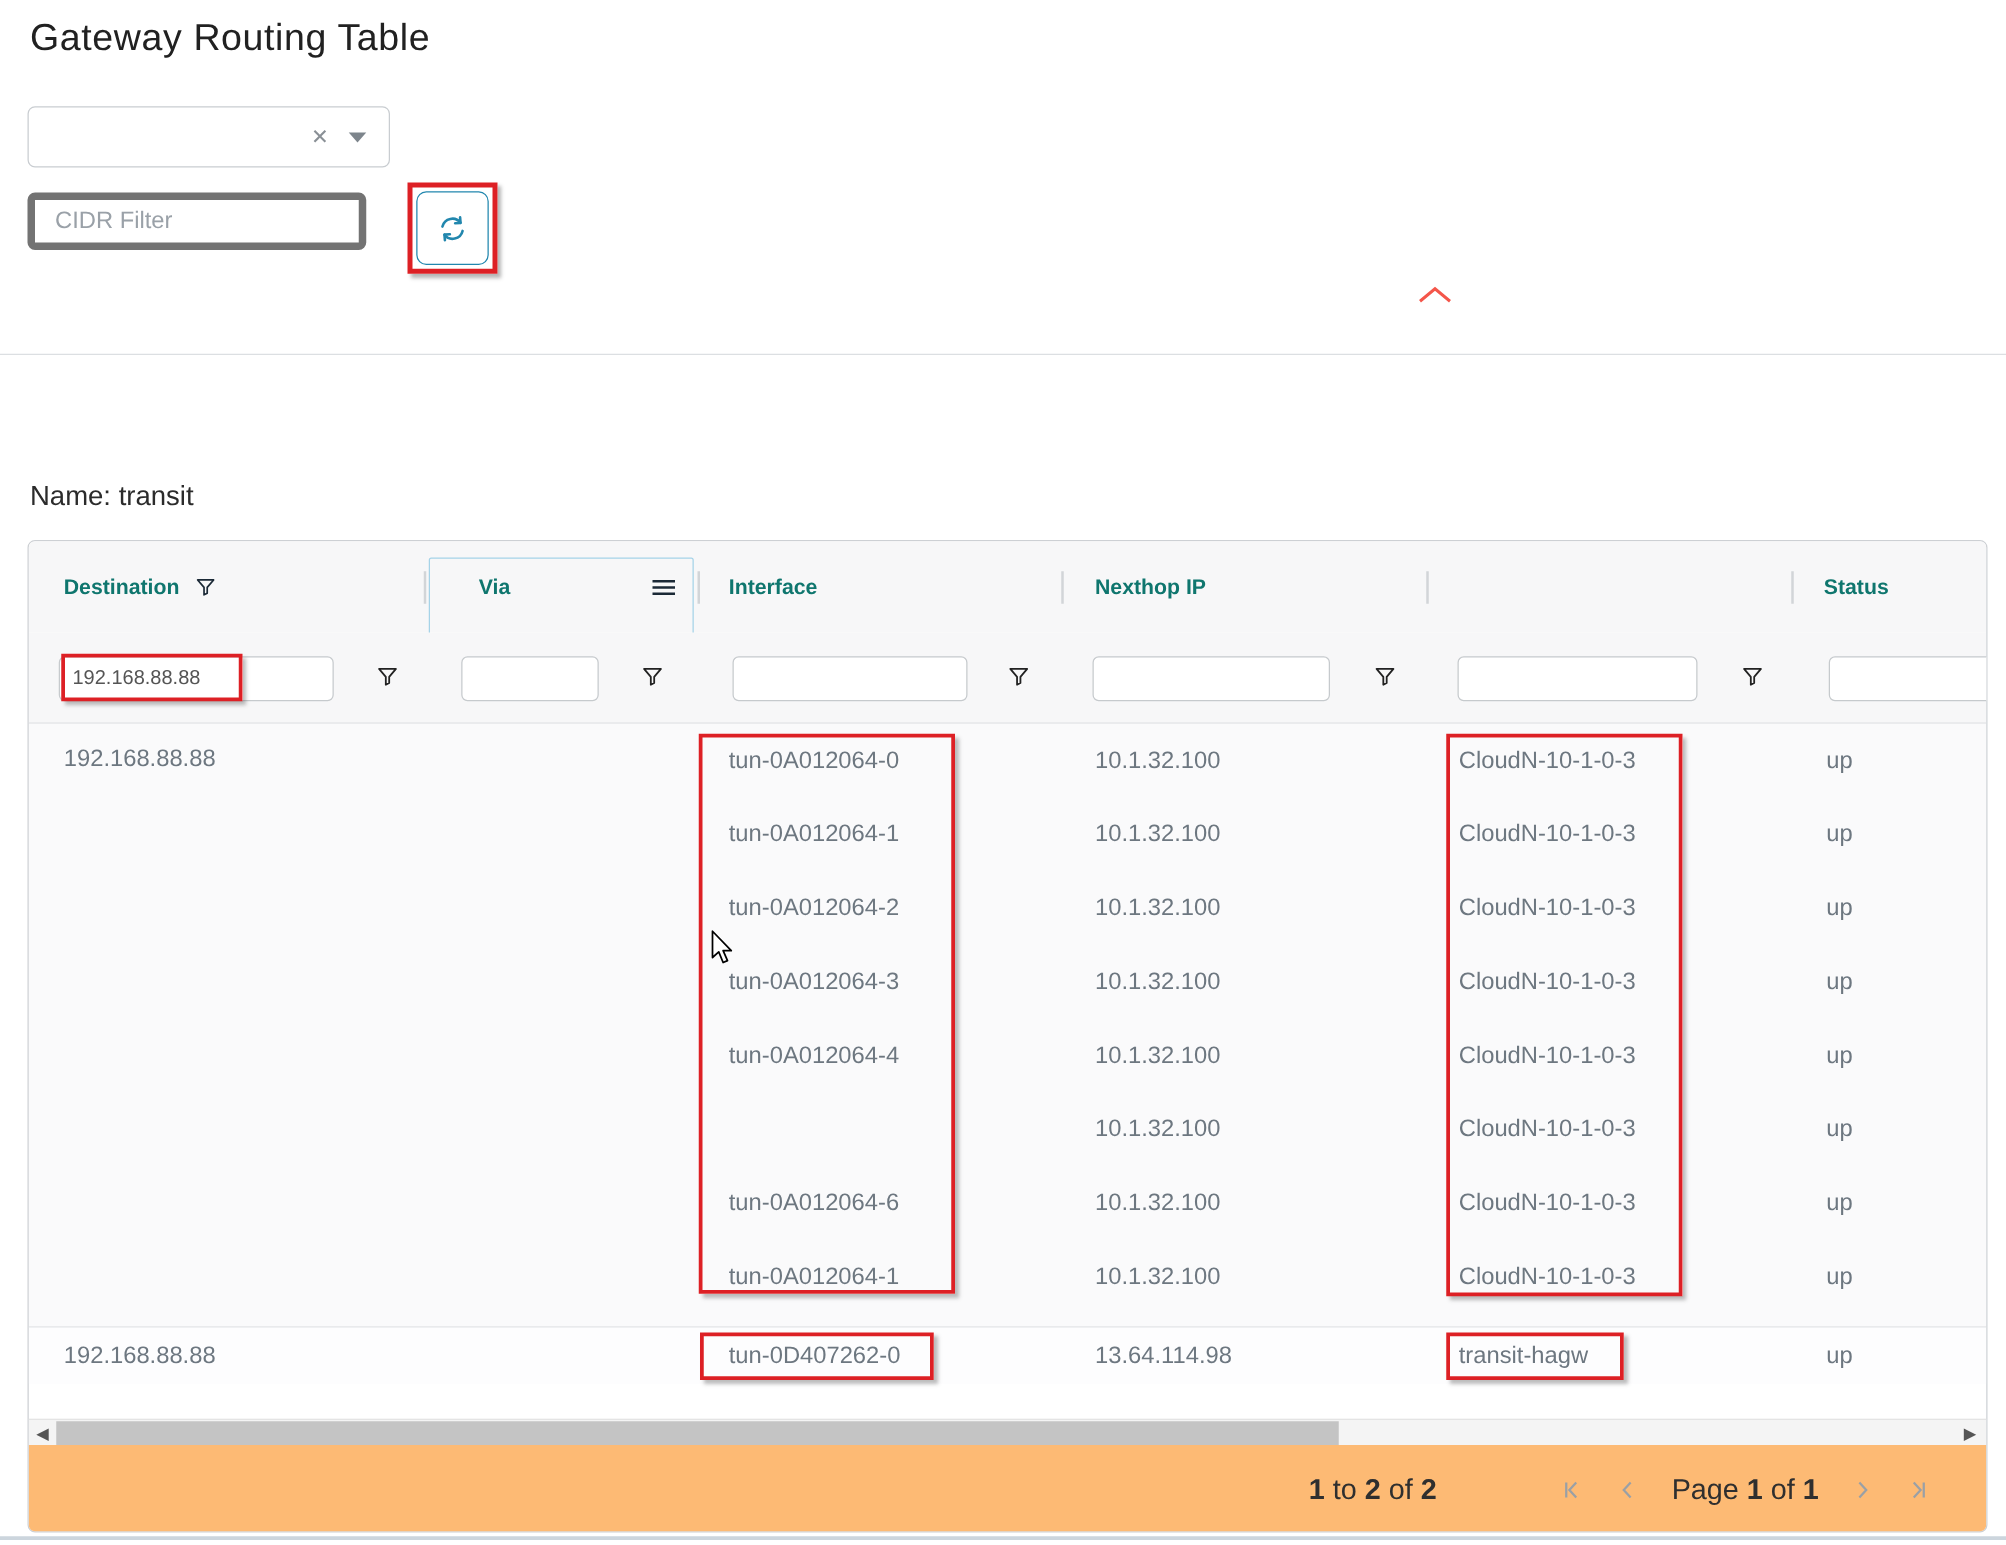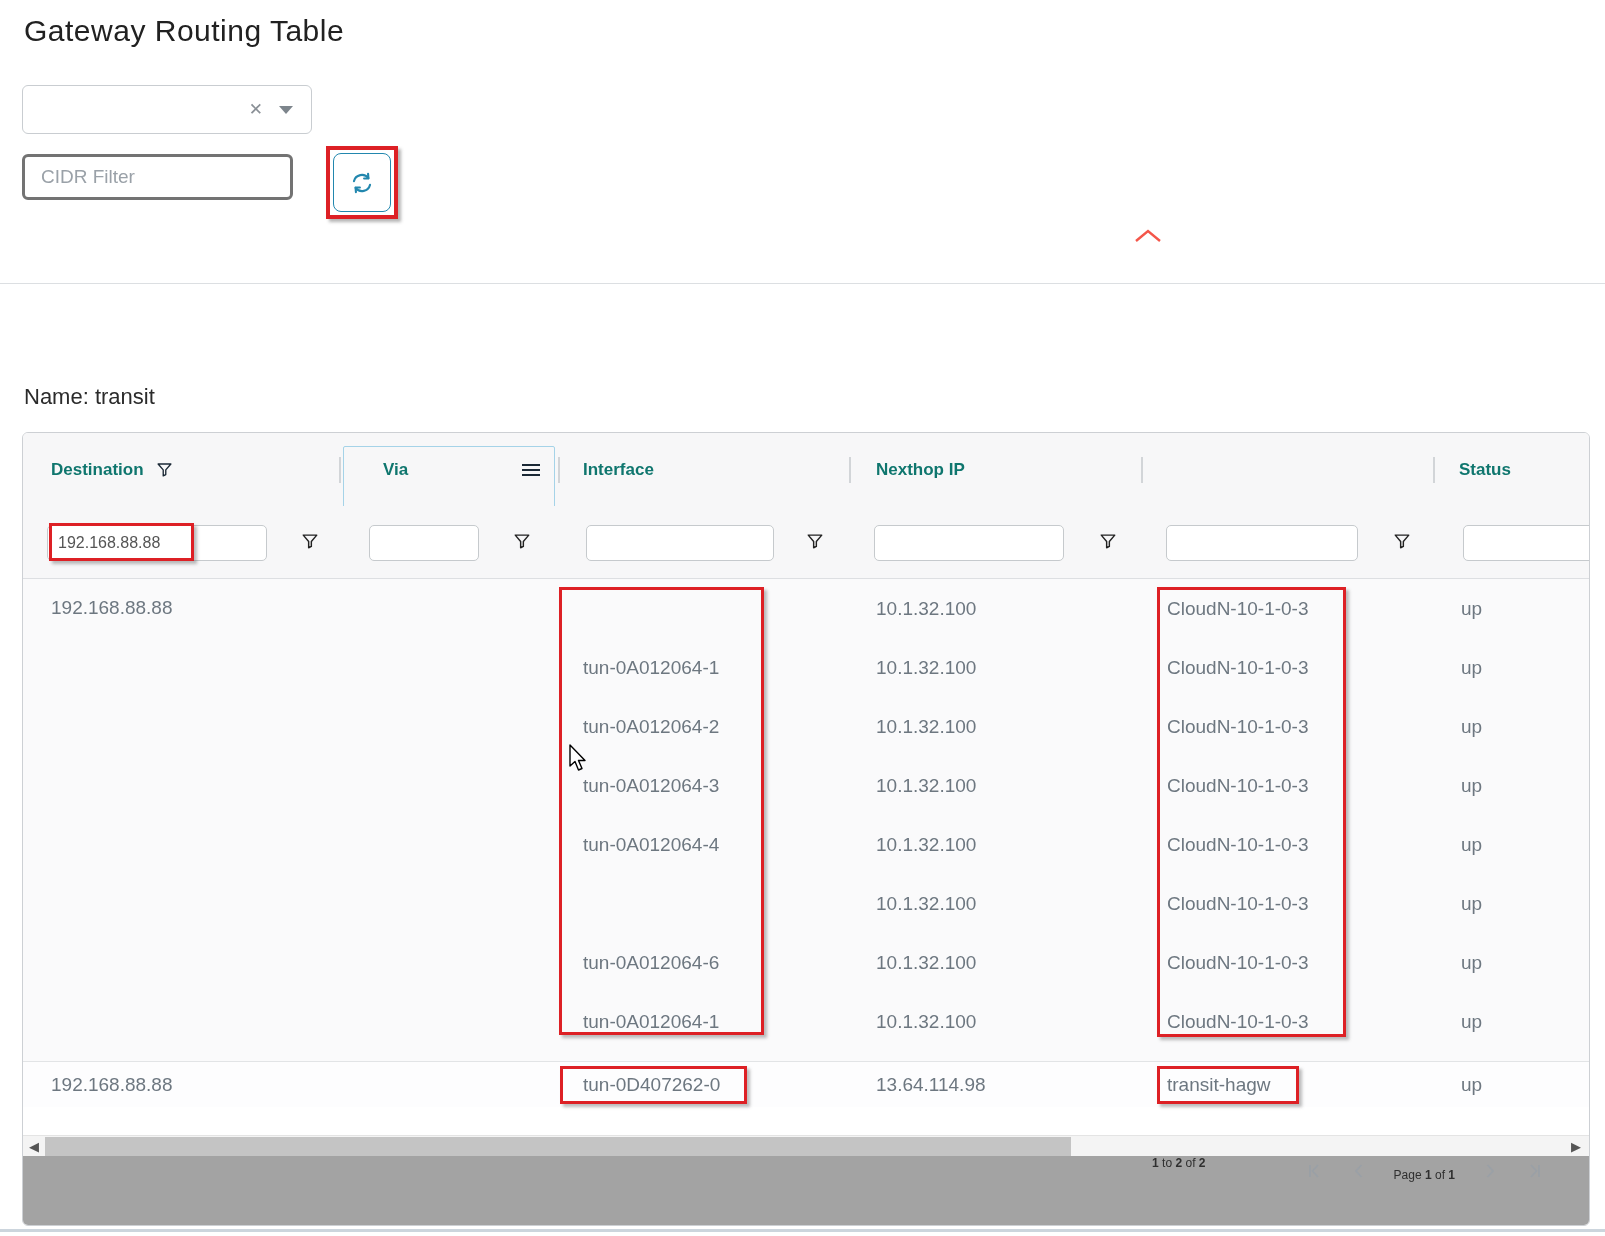--- a/index.html
+++ b/index.html
@@ -10,21 +10,21 @@
   
   .page-title { position:absolute; left:24px; top:14px; font-size:30px; letter-spacing:.5px;
     color:#212121; font-weight:500; }
   .select-box { position:absolute; left:22px; top:85px; width:290px; height:49px;
     border:1px solid #c9cdd1; border-radius:6px; background:#fff; display:flex;
     align-items:center; justify-content:flex-end; padding-right:18px; gap:16px; }
   .clear-x { color:#8a9096; font-size:17px; line-height:1; cursor:pointer; }
   .caret-down { width:0; height:0; border-left:7px solid transparent; border-right:7px solid transparent;
     border-top:8px solid #7d858c; }
   .cidr-input { position:absolute; left:22px; top:154px; width:271px; height:46px;
-    border:3px solid #737373; border-radius:6px; font-size:19px; padding:0 16px;
+    border:6px solid #737373; border-radius:6px; font-size:19px; padding:0 16px;
     color:#444; font-family:"Liberation Sans", sans-serif; }
   .cidr-input::placeholder { color:#9aa1a8; }
 
   .red-annot { border:4px solid #dd2025; box-shadow:3px 3px 3px rgba(90,90,90,.45); }
   .refresh-annot { position:absolute; left:326px; top:146px; width:72px; height:73px;
     display:flex; align-items:center; justify-content:center; background:#fff; }
   .refresh-btn { width:58px; height:59px; background:#fff; border:1.5px solid #2287ae;
     border-radius:8px; display:flex; align-items:center; justify-content:center; cursor:pointer; }
 
   .chevron-up-red { position:absolute; left:1133px; top:227px; }
@@ -62,23 +62,23 @@
 
   .annot-thin { position:absolute; border:3px solid #dd2025; box-shadow:3px 3px 3px rgba(90,90,90,.4); }
 
   
   .hscroll { position:absolute; left:0; top:702px; width:100%; height:21px; background:#f4f4f4;
     border-top:1px solid #e4e4e4; }
   .hthumb { position:absolute; left:22px; top:1px; width:1026px; height:19px; background:#c4c4c4; }
   .harrow { position:absolute; top:3px; font-size:13px; color:#555; }
 
   
-  .pager { position:absolute; left:0; top:723px; width:100%; height:71px; background:#a3a3a3;
-    display:flex; justify-content:flex-end; gap:14px;
-    padding-right:40px; font-size:12px; color:#2f2f2f; }
+  .pager { position:absolute; left:0; top:723px; width:100%; height:71px; background:#fdba74;
+    display:flex; align-items:center; justify-content:flex-end; gap:14px;
+    padding-right:40px; font-size:23px; color:#2f2f2f; }
   .pager b { font-weight:bold; }
   .pg-sum { margin-right:80px; }
   .pg-ic { display:inline-flex; align-items:center; justify-content:center; width:30px; height:30px;
     cursor:pointer; }
   .pg-mid { margin:12px 6px; }
 
   .bottom-line { position:absolute; left:0; top:1229px; width:1605px; height:3px; background:#ccd5dd; }
   .cursor { position:absolute; left:568px; top:744px; }
 </style>
 </head>
@@ -177,20 +177,21 @@
         </svg>
 
       <input class="filter-input" style="left: 1440px; width: 140px;">
     </div>
 
     <div class="row1">
       <span class="cell-text" style="position:absolute; left:28px; top:14px; line-height:30px">192.168.88.88</span>
 
       <div>
         <div class="subrow">
+          <span class="cell-text c-if">tun-0A012064-0</span>
           <span class="cell-text c-ip">10.1.32.100</span>
           <span class="cell-text c-gw">CloudN-10-1-0-3</span>
           <span class="cell-text c-st">up</span>
         </div>
         <div class="subrow">
           <span class="cell-text c-if">tun-0A012064-1</span>
           <span class="cell-text c-ip">10.1.32.100</span>
           <span class="cell-text c-gw">CloudN-10-1-0-3</span>
           <span class="cell-text c-st">up</span>
         </div>

